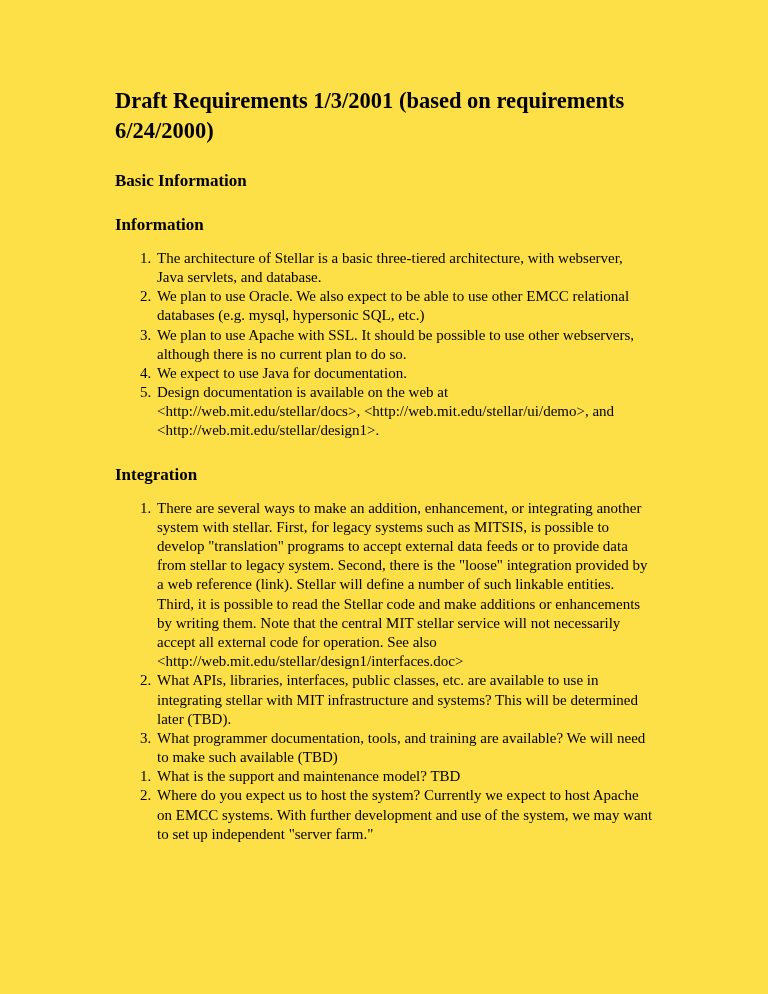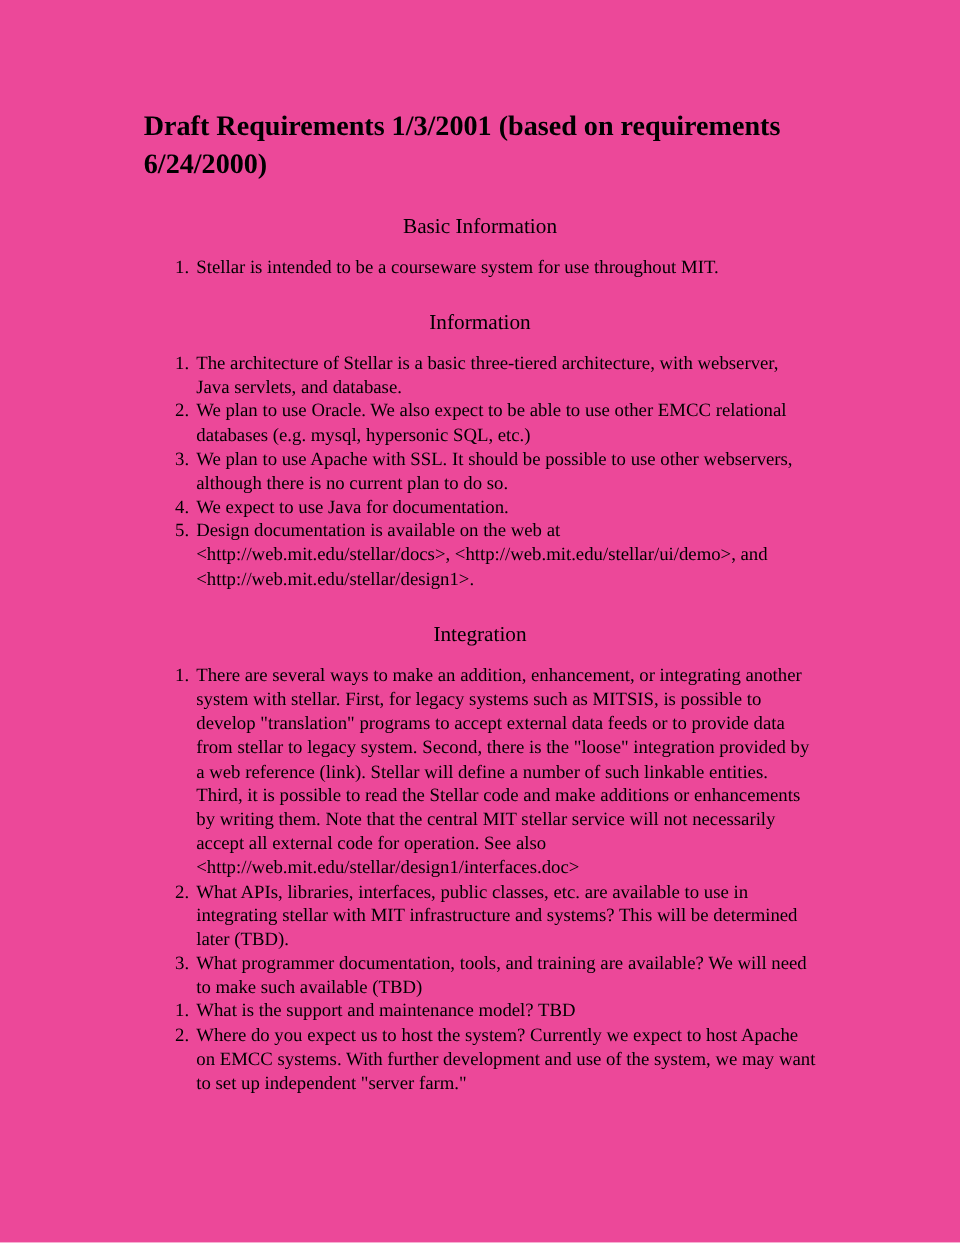--- a/index.html
+++ b/index.html
@@ -4,37 +4,36 @@
 <style>
   html, body {
     margin: 0;
     padding: 0;
     background: #ffffff;
   }
   .page {
     width: 768px;
     height: 994px;
     box-sizing: border-box;
-    background: #ec4899;
+    background: #fde047;
     color: #000000;
     font-family: "Liberation Serif", serif;
     padding: 86px 115px 40px 115px;
     overflow: hidden;
   }
   .doc-title {
     font-size: 22.5px;
     font-weight: bold;
     line-height: 1.35;
     margin: 0 0 16px 0;
   }
   .section-heading {
     font-size: 17px;
-    font-weight: normal;
+    font-weight: bold;
     margin: 24px 0 14px 0;
-    text-align: center;
   }
   ol.item-list {
     margin: 0;
     padding: 0 0 0 40px;
     font-size: 15px;
     line-height: 1.28;
   }
   ol.item-list li {
     margin: 0;
     padding-left: 2px;
@@ -42,23 +41,20 @@
 </style>
 </head>
 <body>
 
 <div class="page">
 
   <h1 class="doc-title">Draft Requirements 1/3/2001 (based on requirements 6/24/2000)</h1>
 
   <div>
     <h2 class="section-heading">Basic Information</h2>
-    <ol class="item-list">
-      <li>Stellar is intended to be a courseware system for use throughout MIT.</li>
-    </ol>
   </div>
 
   <div>
     <h2 class="section-heading">Information</h2>
     <ol class="item-list">
       <li>The architecture of Stellar is a basic three-tiered architecture, with webserver, Java servlets, and database.</li>
       <li>We plan to use Oracle.  We also expect to be able to use other EMCC relational databases (e.g. mysql, hypersonic SQL, etc.)</li>
       <li>We plan to use Apache with SSL.  It should be possible to use other webservers, although there is no current plan to do so.</li>
       <li>We expect to use Java for documentation.</li>
       <li>Design documentation is available on the web at &lt;http://web.mit.edu/stellar/docs&gt;, &lt;http://web.mit.edu/stellar/ui/demo&gt;, and &lt;http://web.mit.edu/stellar/design1&gt;.</li>

